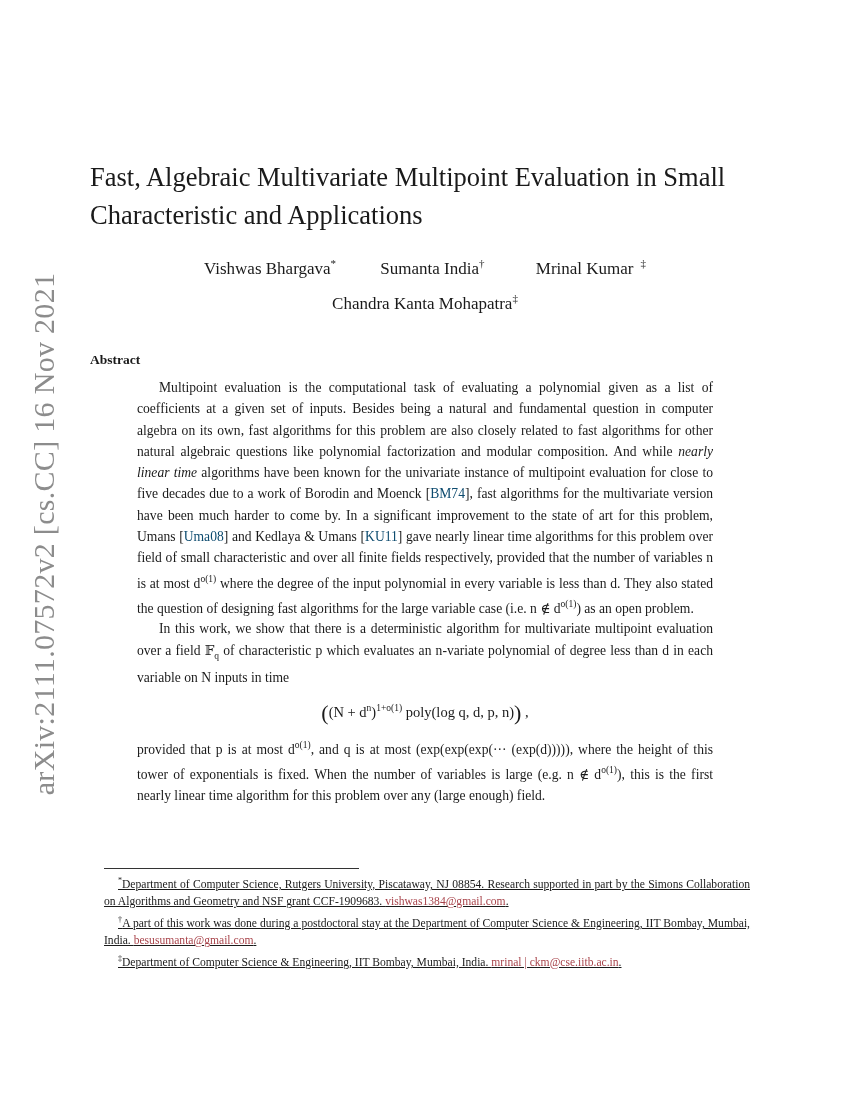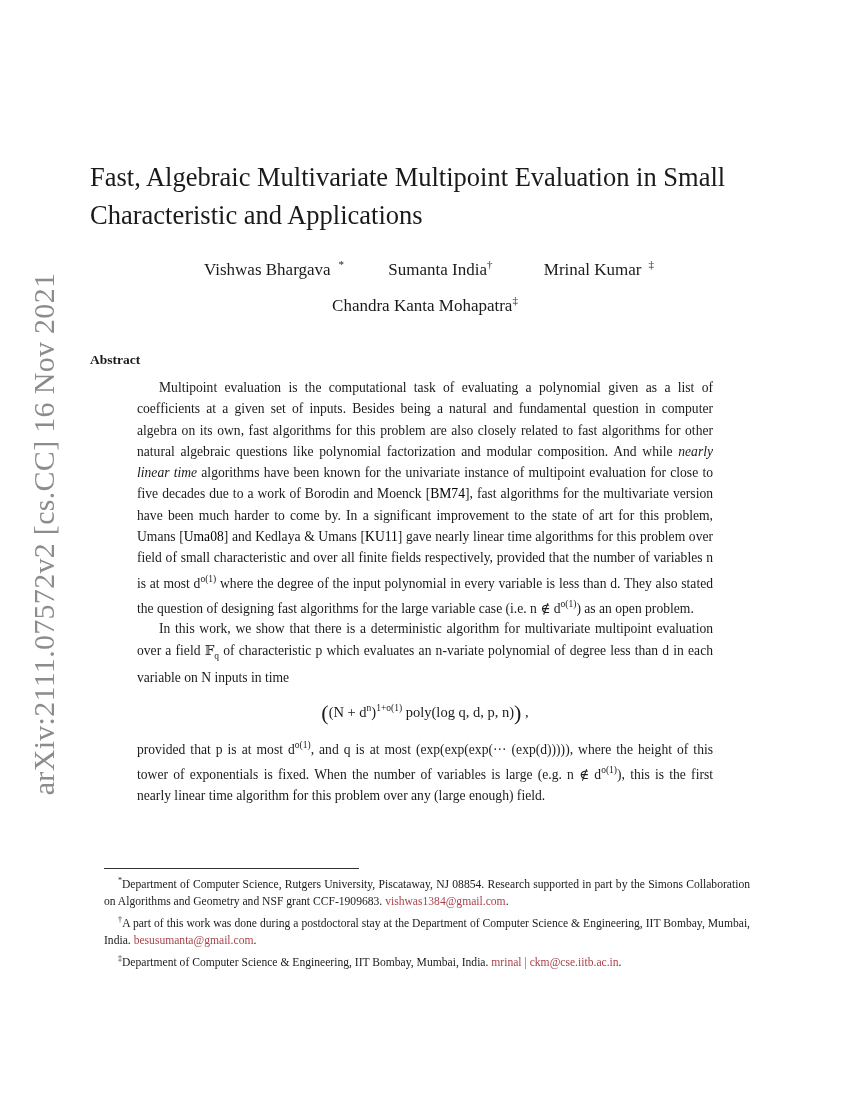--- a/index.html
+++ b/index.html
@@ -28,55 +28,55 @@
   .abstract-title {
     position: absolute; left: 90px; width: 670px; top: 352px;
     text-align: left; font-weight: bold; font-size: 13.5px;
   }
   .abstract {
     position: absolute; left: 137px; width: 576px; top: 377px;
     font-size: 13.6px; line-height: 21.3px; text-align: justify;
     hyphens: auto;
   }
   .abstract p { margin: 0; text-indent: 22px; }
-  .abstract .cite { color: #000000; }
+  .abstract .cite { color: #0c4a6e; }
   .abstract i { font-style: italic; }
   .formula {
     text-align: center; text-indent: 0 !important; margin: 10px 0 12px 0 !important;
     font-size: 14.5px;
   }
   .formula .big { font-size: 22px; vertical-align: -3px; }
   .footnote-rule {
     position: absolute; left: 104px; top: 868px; width: 255px; height: 0;
     border-top: 1px solid #333;
   }
   .footnotes {
     position: absolute; left: 104px; width: 646px; top: 872px;
-    font-size: 11.6px; line-height: 17.5px; text-align: justify;
+    font-size: 11.6px; line-height: 17.5px; text-align: justify; text-decoration: underline;
   }
   .footnotes p { margin: 0; text-indent: 14px; }
   .footnotes .email { color: #a8434a; }
   .footnotes sup { font-size: 8px; }
   sup.m { font-size: 9.5px; }
 </style>
 </head>
 <body>
 
 <div class="side-stamp">
   <span>arXiv:2111.07572v2  [cs.CC]  16 Nov 2021</span>
 </div>
 
 <div class="title">
   <div>Fast, Algebraic Multivariate Multipoint Evaluation in Small</div>
   <div>Characteristic and Applications</div>
 </div>
 
 <div class="authors">
   <div class="row1">
-    <span><span style="margin:8px">Vishwas Bhargava</span><sup>*</sup></span>
+    <span><span style="margin:0">Vishwas Bhargava</span><sup>*</sup></span>
     <span><span style="margin:0">Sumanta India</span><sup>†</sup></span>
     <span><span style="margin:7px">Mrinal Kumar</span><sup>‡</sup></span>
   </div>
   <div class="row2">
     <span><span>Chandra Kanta Mohapatra</span><sup>‡</sup></span>
   </div>
 </div>
 
 <div class="abstract-title">Abstract</div>
 

